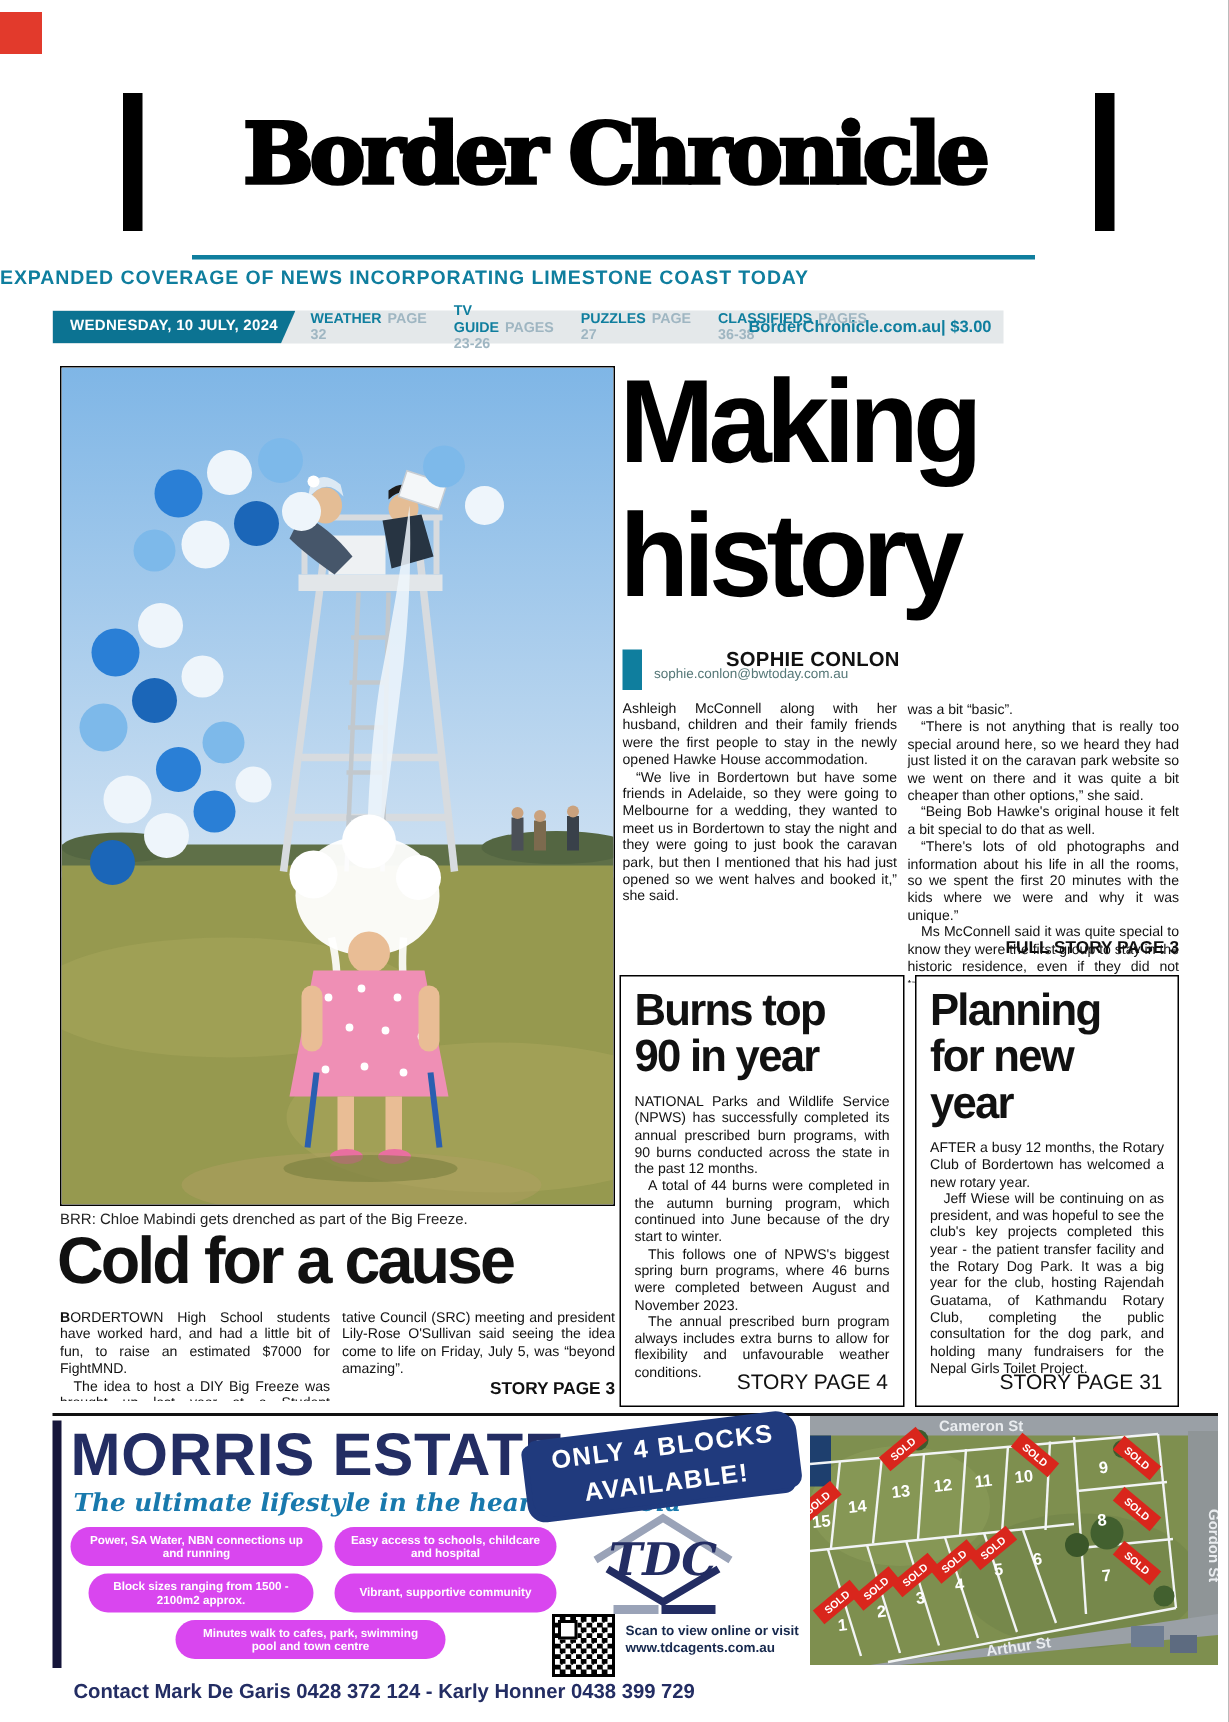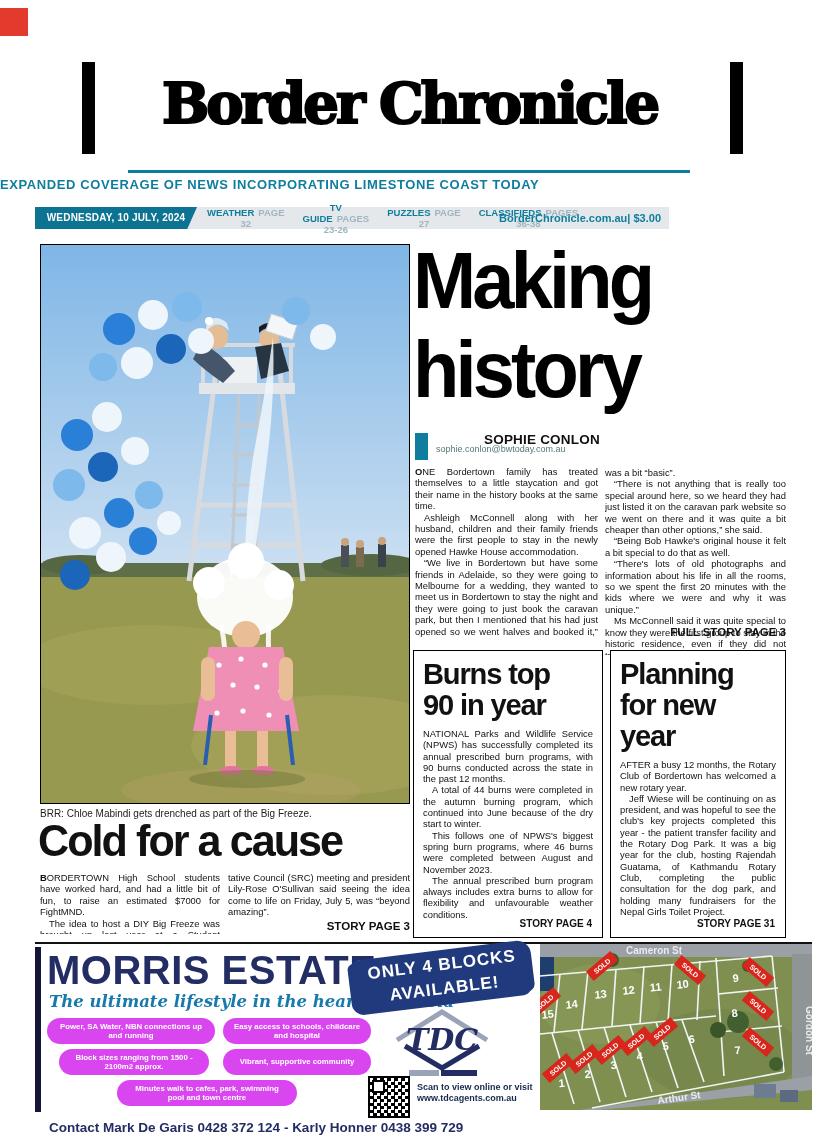--- a/index.html
+++ b/index.html
@@ -20,21 +20,21 @@
   .teal-rule { position:absolute; left:128px; top:170px; width:562px; height:3px; background:#0f7e9e; }
   .tagline { position:absolute; left:0; top:177px; width:819px; text-align:left;
              color:#0f7e9e; font-weight:bold; font-size:13px; letter-spacing:0.6px; }
 
   
   .infobar { position:absolute; left:35px; top:207px; width:634px; height:22px; background:#e4e8ea; }
   .infobar-date { position:absolute; left:0; top:0; height:22px; width:162px; background:#0c7392; color:#fff;
                   font-weight:bold; font-size:10px; line-height:22px; text-align:center;
                   clip-path:polygon(0 0,100% 0,94% 100%,0 100%); letter-spacing:0.2px; }
   .infobar-items { position:absolute; left:172px; top:0; height:22px; right:170px; display:flex; gap:18px;
-                   align-items:center; font-size:9.5px;text-align:center; }
+                   align-items:center; font-size:9.5px; }
   .infobar-items b { color:#0f7e9e; font-weight:bold; }
   .infobar-items i { color:#9fb6c2; font-style:normal; font-weight:bold; margin-left:4px; }
   .infobar-right { position:absolute; right:8px; top:0; height:22px; line-height:22px;
                    color:#0f7e9e; font-weight:bold; font-size:11px; }
 
   
   .lead-headline { position:absolute; left:413px; top:236px; width:376px; height:190px;
                    font-weight:800; font-size:79px; line-height:89px; letter-spacing:-4px; color:#000;
                    transform:scaleX(0.96); transform-origin:left top; }
   .byline-block { position:absolute; left:415px; top:432px; width:370px; height:30px; }
@@ -62,21 +62,21 @@
 
   
   .mini-box { position:absolute; border:1.5px solid #000; background:#fff; padding:7px 9px; }
   .burns-box { left:413px; top:650px; width:190px; height:288px; }
   .plan-box  { left:610px; top:650px; width:176px; height:288px; }
   .mini-headline { font-weight:800; font-size:30px; line-height:31px; letter-spacing:-1.2px; margin-bottom:8px;
                    transform:scaleX(0.97); transform-origin:left top; }
   .mini-body { font-size:9.4px; line-height:11.3px; text-align:justify; overflow:hidden; }
   .mini-body p { text-indent:9px; }
   .mini-body p:first-child { text-indent:0; }
-  .mini-footer { position:absolute; right:10px; bottom:8px; font-weight:bold; font-size:10px;margin-top:47px; }
+  .mini-footer { position:absolute; right:10px; bottom:8px; font-weight:normal; font-size:14px;margin-top:47px; }
 
   
   .advert { position:absolute; left:35px; top:942px; width:777px; height:200px; background:#fff; border-top:2px solid #111; }
   .advert-leftbar { position:absolute; left:0; top:3px; width:6px; height:165px; background:#15153a; }
   .ad-title { position:absolute; left:12px; top:4px; width:330px; color:#232d63; font-weight:800; font-size:40px;
               letter-spacing:0.5px; white-space:nowrap; }
   .ad-subtitle { position:absolute; left:14px; top:48px; color:#1879ad; font-family:"DejaVu Serif",serif;
                  font-style:italic; font-weight:bold; font-size:16.5px; }
   .ad-pills { position:absolute; left:12px; top:74px; width:325px; }
   .pill { position:absolute; background:#d946ef; color:#fff; border-radius:13px; font-size:7.8px; font-weight:bold;
@@ -136,21 +136,20 @@
   <div class="lead-headline">
     <div>Making</div>
     <div>history</div>
   </div>
   <div class="byline-block">
     <div class="byline-swatch"></div>
     <div class="byline-name">SOPHIE CONLON</div>
     <div class="byline-email">sophie.conlon@bwtoday.com.au</div>
   </div>
   <div class="bodytext lead-col1">
-    <p class="lead-cap">ONE Bordertown family has treated themselves to a little staycation and got their name in the history books at the same time.</p>
     <p>Ashleigh McConnell along with her husband, children and their family friends were the first people to stay in the newly opened Hawke House accommodation.</p>
     <p>“We live in Bordertown but have some friends in Adelaide, so they were going to Melbourne for a wedding, they wanted to meet us in Bordertown to stay the night and they were going to just book the caravan park, but then I mentioned that his had just opened so we went halves and booked it,” she said.</p>
 
   </div>
   <div class="bodytext lead-col2">
     <p>was a bit “basic”.</p>
     <p>“There is not anything that is really too special around here, so we heard they had just listed it on the caravan park website so we went on there and it was quite a bit cheaper than other options,” she said.</p>
     <p>“Being Bob Hawke's original house it felt a bit special to do that as well.</p>
     <p>“There's lots of old photographs and information about his life in all the rooms, so we spent the first 20 minutes with the kids where we were and why it was unique.”</p>
     <p>Ms McConnell said it was quite special to know they were the first group to stay in the historic residence, even if they did not travel far to get there.</p>

